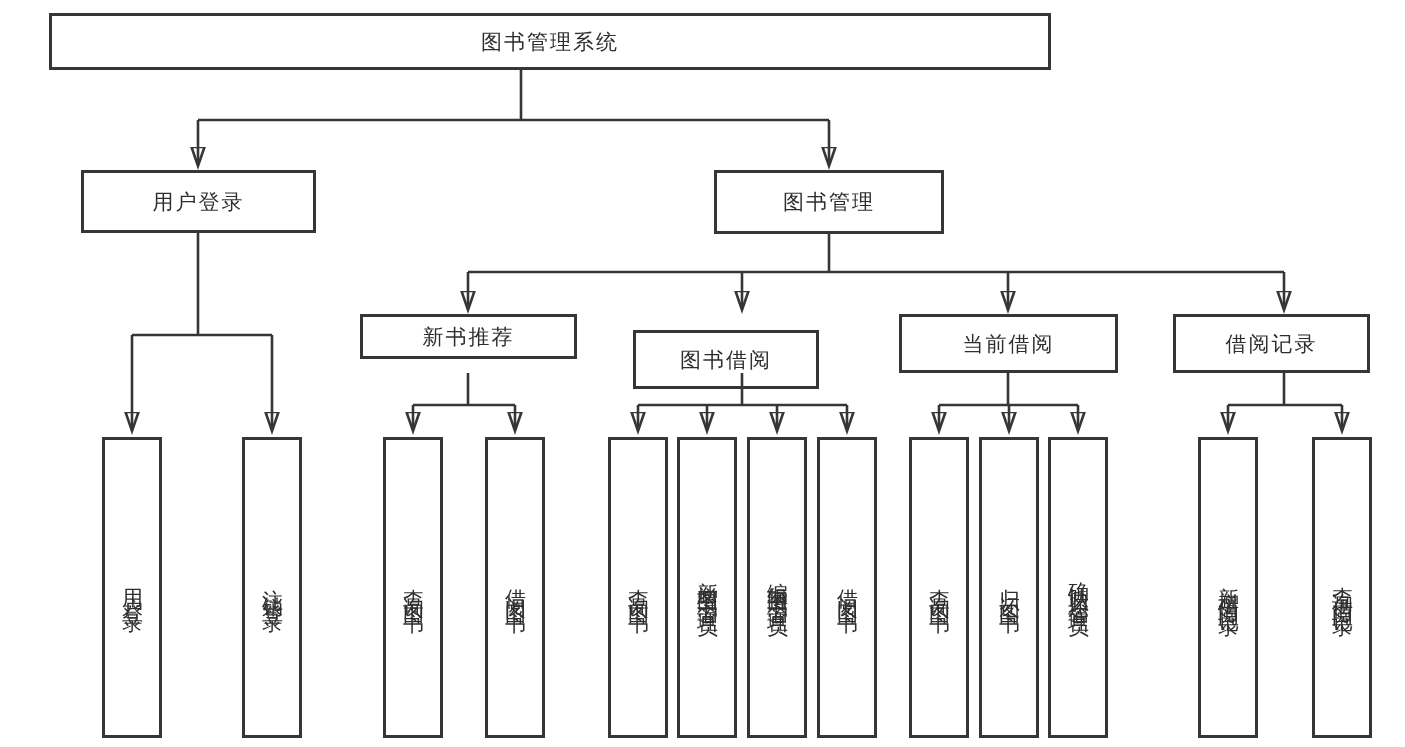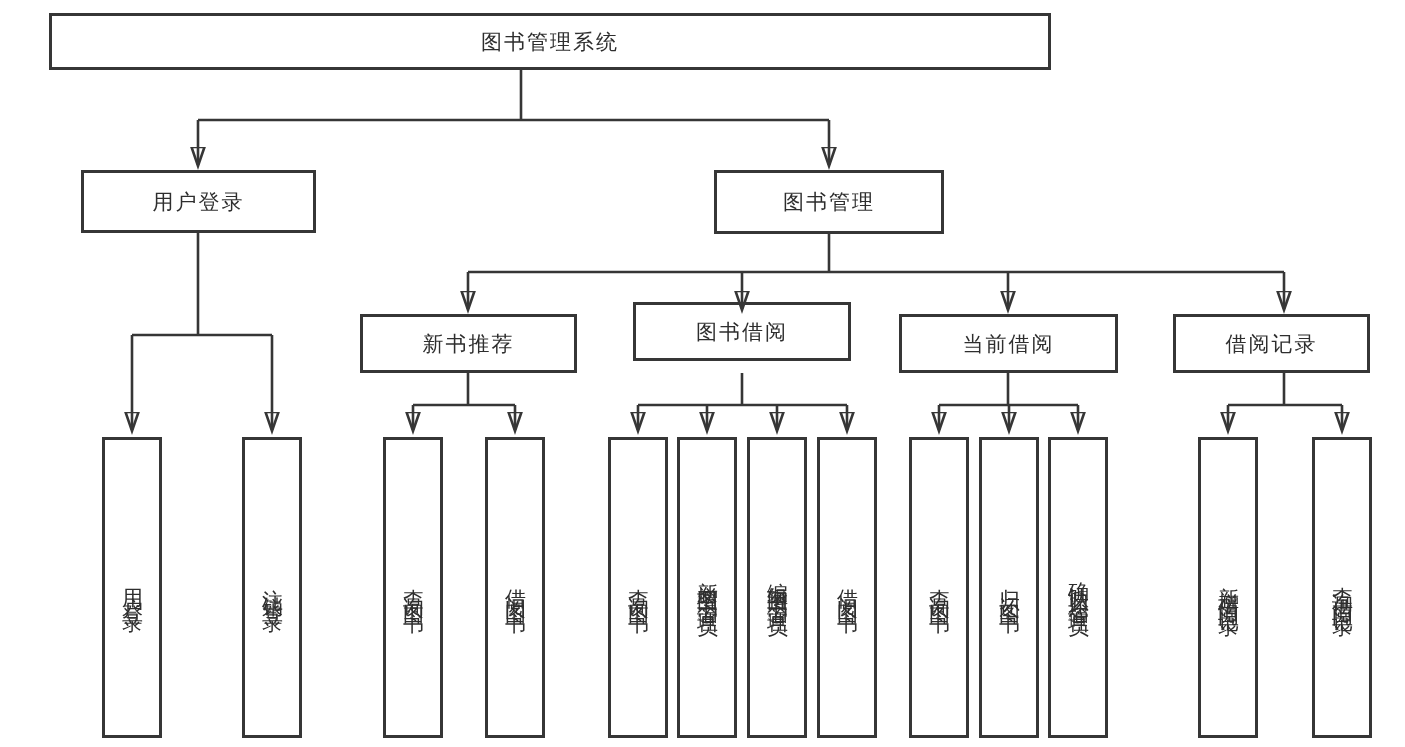--- a/index.html
+++ b/index.html
@@ -107,24 +107,24 @@
     <span class="h-label">图书管理系统</span>
   </div>
 
   <div class="box" style="left:81px; top:170px; width:235px; height:63px;">
     <span class="h-label">用户登录</span>
   </div>
   <div class="box" style="left:714px; top:170px; width:230px; height:64px;align-items:center;">
     <span class="h-label">图书管理</span>
   </div>
 
-  <div class="box" style="left:360px; top:314px; width:217px; height:59px;">
+  <div class="box" style="left:360px; top:314px; width:217px; height:45px;">
     <span class="h-label">新书推荐</span>
   </div>
-  <div class="box" style="left:633px; top:302px; width:218px; height:59px;">
+  <div class="box" style="left:633px; top:330px; width:186px; height:59px;">
     <span class="h-label">图书借阅</span>
   </div>
   <div class="box" style="left:899px; top:314px; width:219px; height:59px;">
     <span class="h-label">当前借阅</span>
   </div>
   <div class="box" style="left:1173px; top:314px; width:197px; height:59px;">
     <span class="h-label">借阅记录</span>
   </div>
 
   <div class="box" style="left:102px; top:437px; width:60px; height:301px;">

